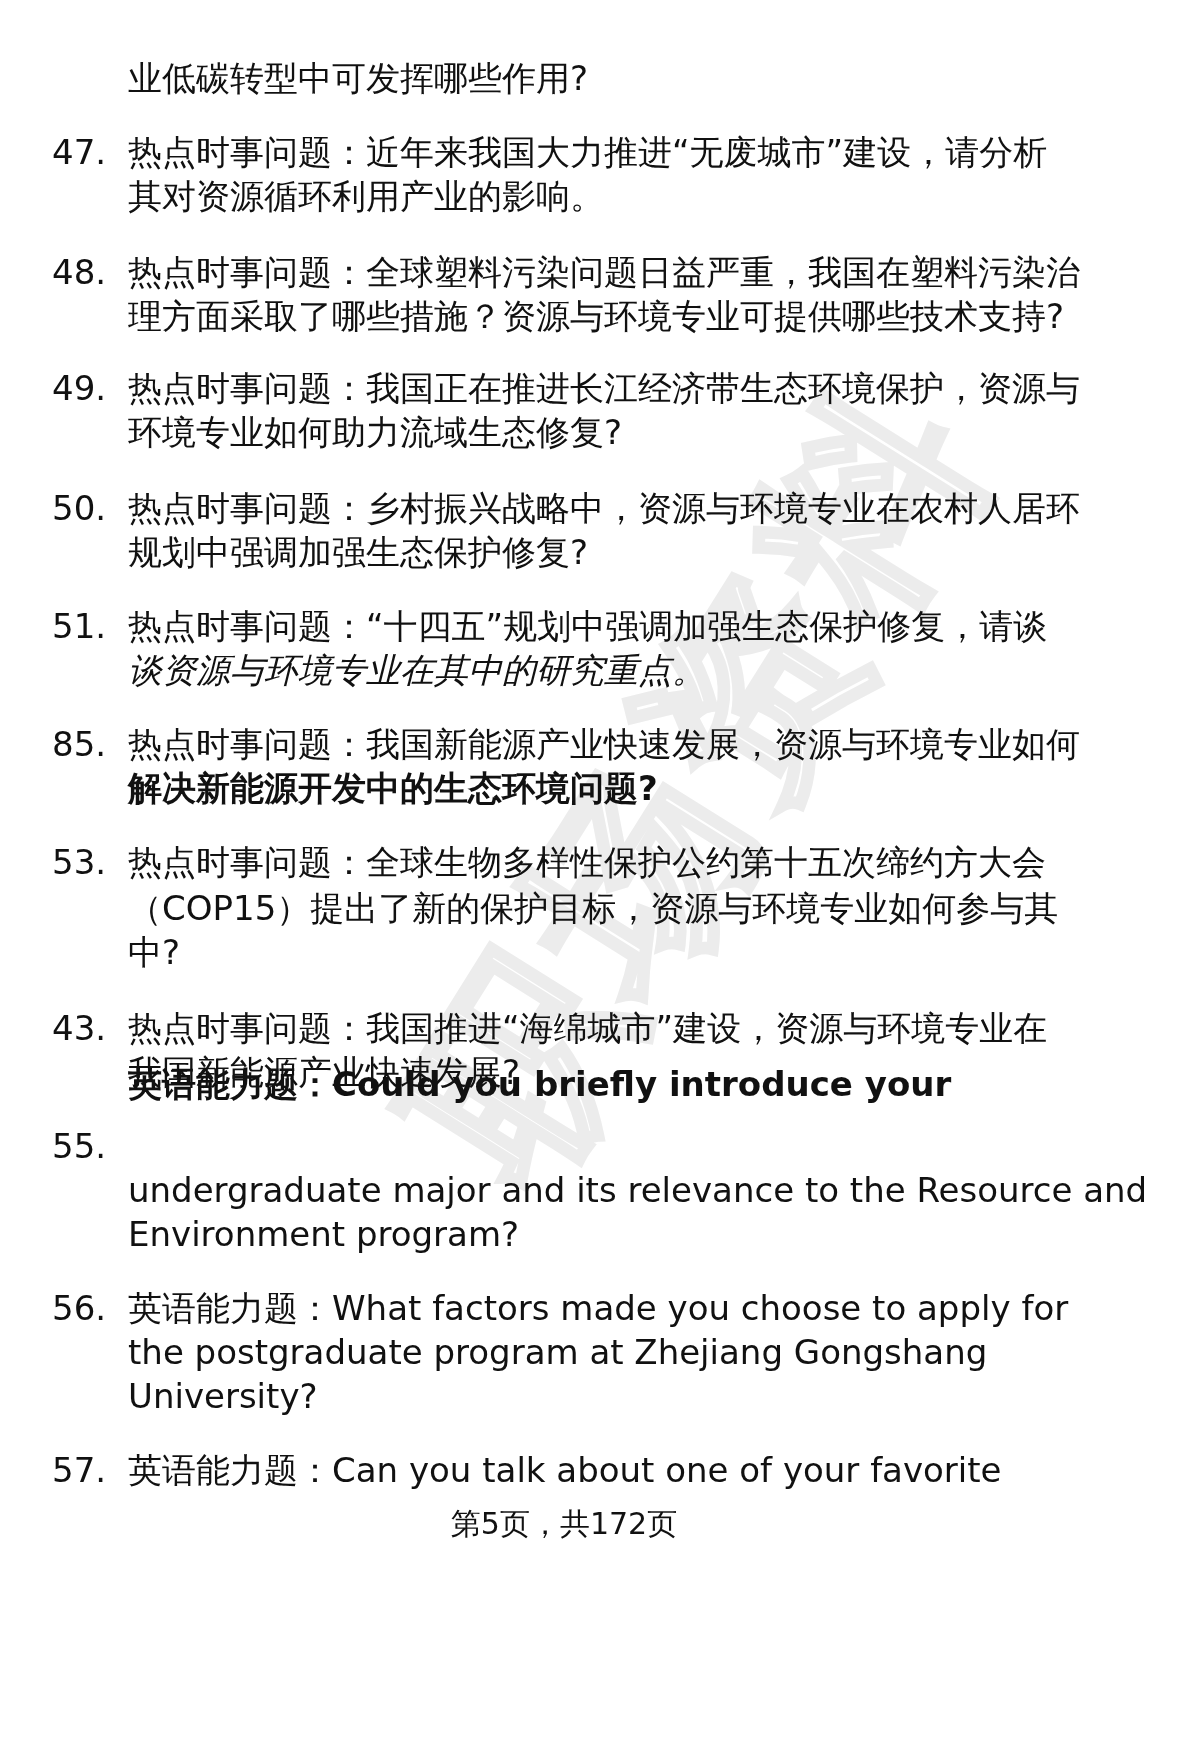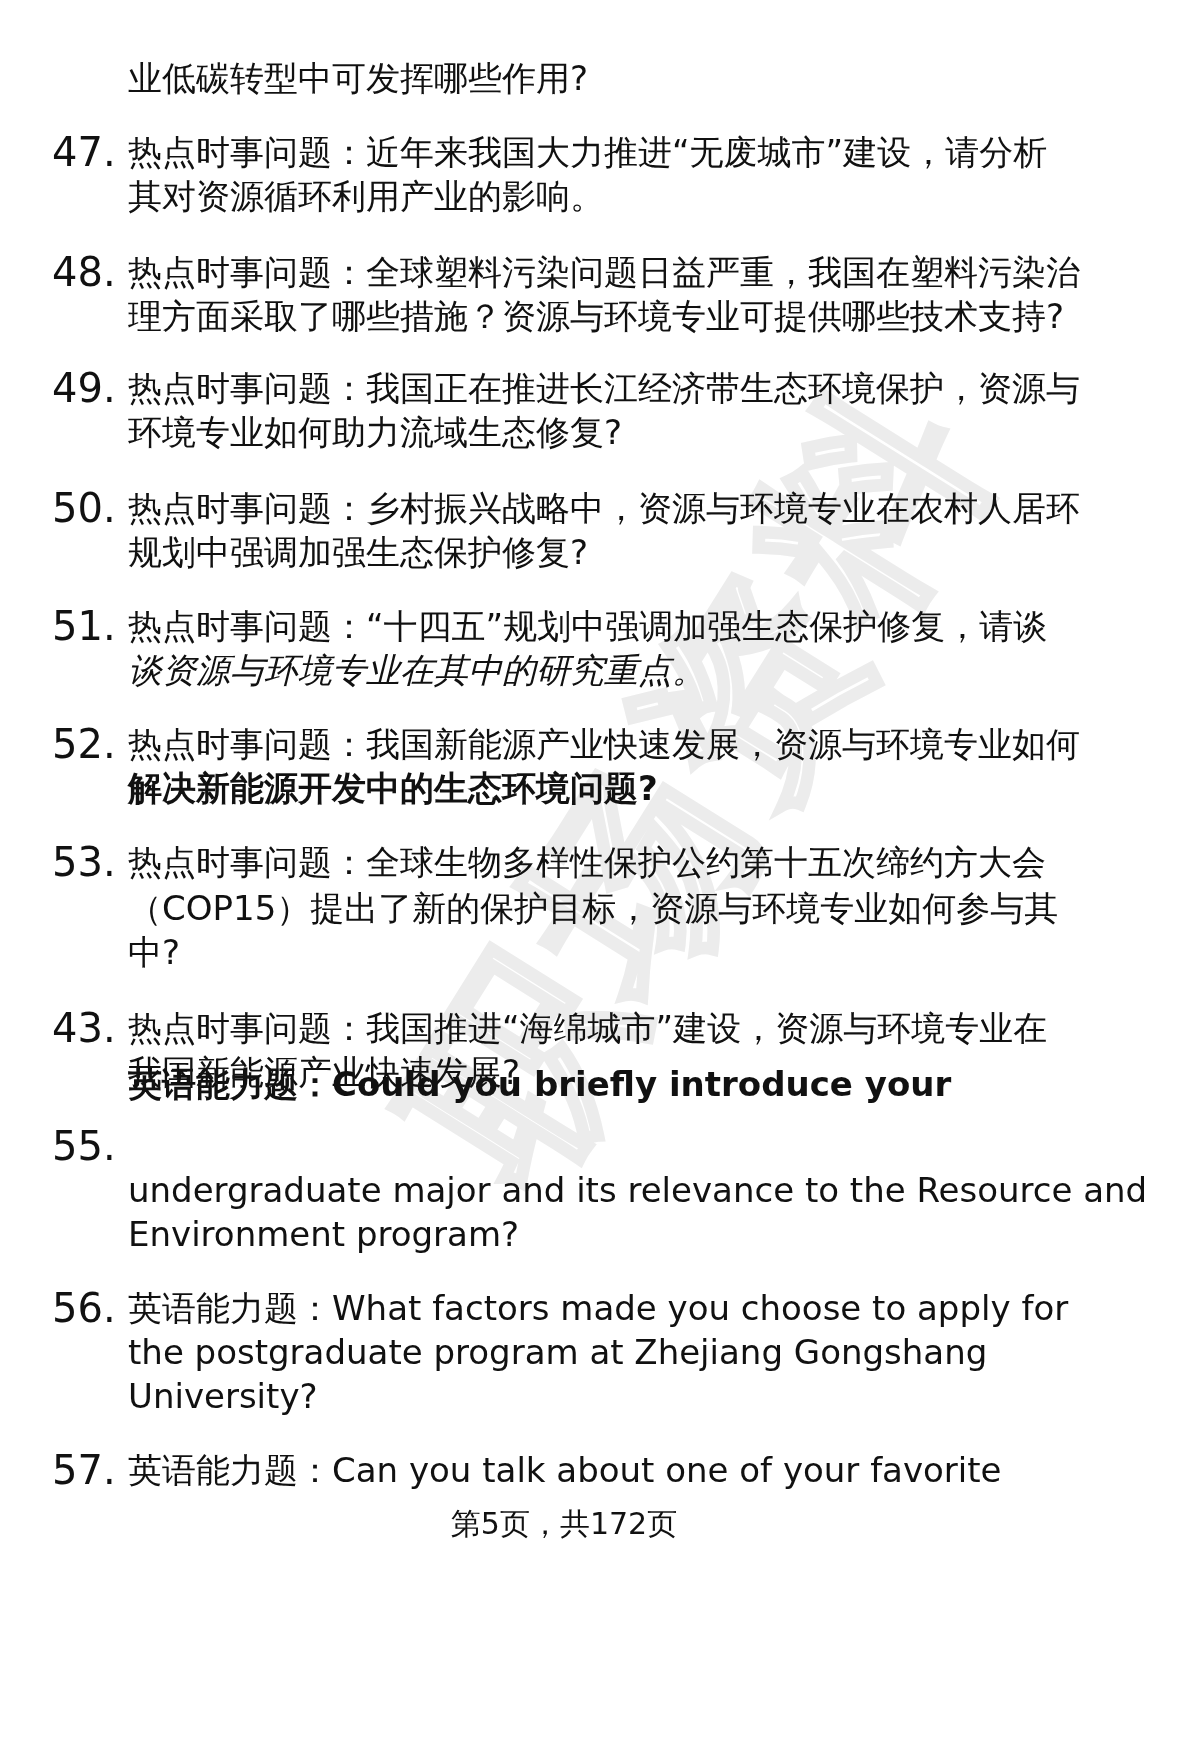--- a/index.html
+++ b/index.html
@@ -46,21 +46,21 @@
     }
     .line {
       position: absolute;
       font-size: 34px;
       line-height: 48px;
       white-space: nowrap;
     }
     .num {
       position: absolute;
       left: 52px;
-      font-size: 40px;
+      font-size: 34px;
       line-height: 48px;
     }
     .text {
       left: 128px;
     }
     .footer {
       position: absolute;
       left: 0;
       width: 1128px;
       top: 1672px;
@@ -103,21 +103,21 @@
       <div class="line text" style="top:528px;">规划中强调加强生态保护修复?</div>
     </div>
 
     <div>
       <div class="num" style="top:602px;">51.</div>
       <div class="line text" style="top:602px;">热点时事问题：“十四五”规划中强调加强生态保护修复，请谈</div>
       <div class="line text" style="top:646px;font-style:italic;">谈资源与环境专业在其中的研究重点。</div>
     </div>
 
     <div>
-      <div class="num" style="top:720px;">52.</div>
+      <div class="num" style="top:720px;">85.</div>
       <div class="line text" style="top:720px;">热点时事问题：我国新能源产业快速发展，资源与环境专业如何</div>
       <div class="line text" style="top:764px;font-weight:bold;">解决新能源开发中的生态环境问题?</div>
     </div>
 
     <div>
       <div class="num" style="top:838px;">53.</div>
       <div class="line text" style="top:838px;">热点时事问题：全球生物多样性保护公约第十五次缔约方大会</div>
       <div class="line text" style="top:884px;">（COP15）提出了新的保护目标，资源与环境专业如何参与其</div>
       <div class="line text" style="top:928px;">中?</div>
     </div>

